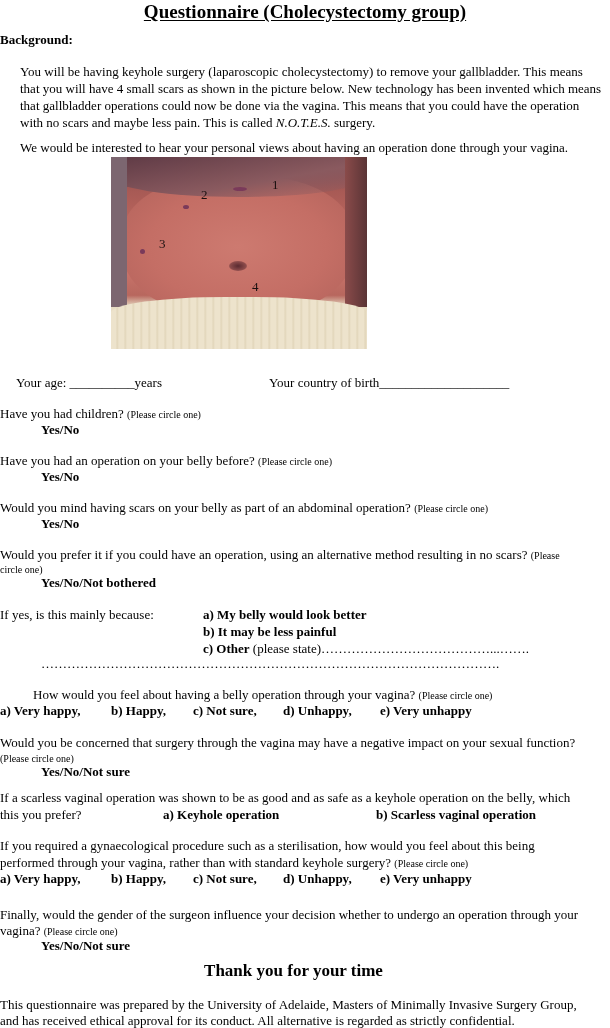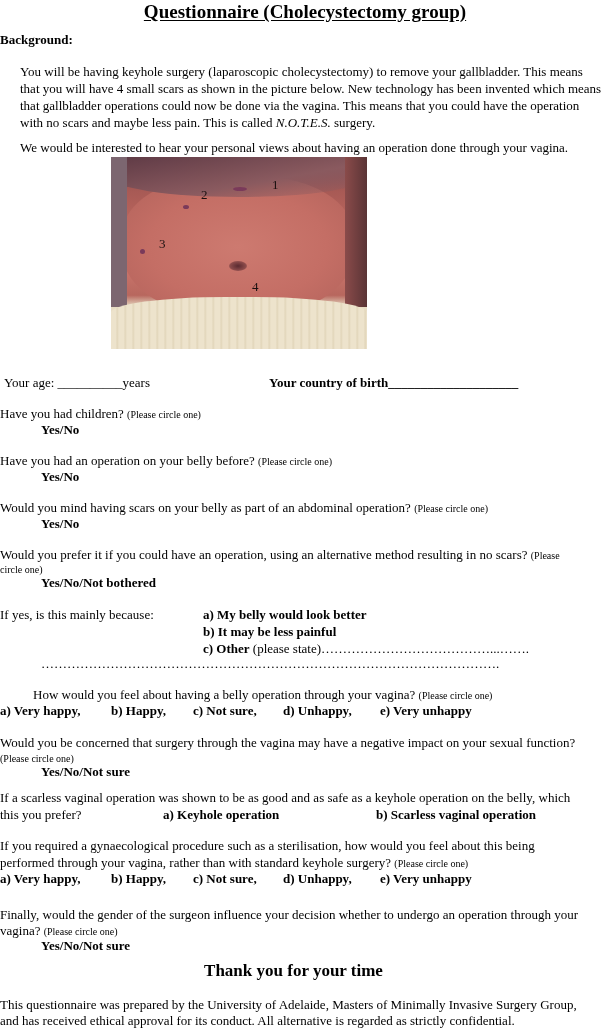--- a/index.html
+++ b/index.html
@@ -60,22 +60,22 @@
   <div class="navel"></div>
   <div class="scar" style="left:122px;top:30px;width:14px;height:4px;"></div>
   <div class="scar" style="left:72px;top:48px;width:6px;height:4px;"></div>
   <div class="scar" style="left:29px;top:92px;width:5px;height:5px;"></div>
   <span class="num" style="left:161px;top:20px;">1</span>
   <span class="num" style="left:90px;top:30px;">2</span>
   <span class="num" style="left:48px;top:79px;">3</span>
   <span class="num" style="left:141px;top:122px;">4</span>
 </div>
 
-<div class="abs" style="left:4px;top:375px;text-align:center;">Your age: __________years</div>
-<div class="abs" style="left:269px;top:375px;font-weight:bold;">Your country of birth____________________</div>
+<div class="abs" style="left:16px;top:375px;text-align:center;">Your age: __________years</div>
+<div class="abs" style="left:269px;top:375px;">Your country of birth____________________</div>
 
 <div class="abs" style="left:0;top:406px;">
   <span>Have you had children?</span> <span class="small">(Please circle one)</span>
 </div>
 <div class="abs ans" style="top:422px;">Yes/No</div>
 
 <div class="abs" style="left:0;top:453px;">
   <span>Have you had an operation on your belly before?</span> <span class="small">(Please circle one)</span>
 </div>
 <div class="abs ans" style="top:469px;">Yes/No</div>

